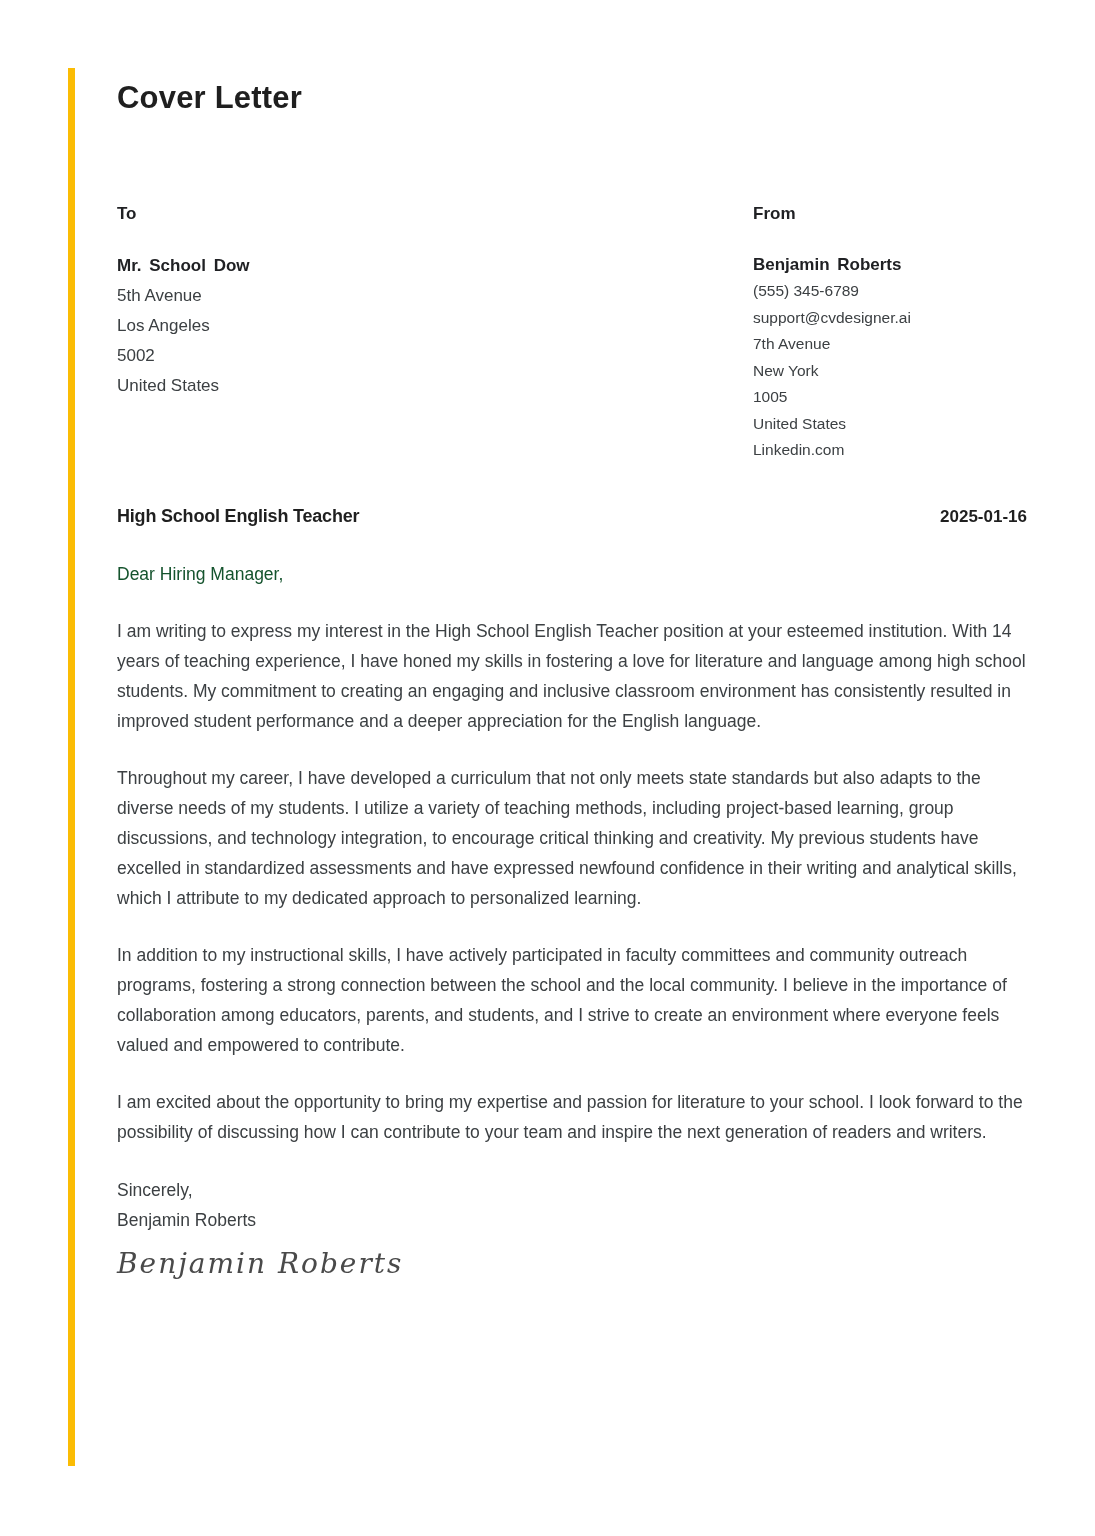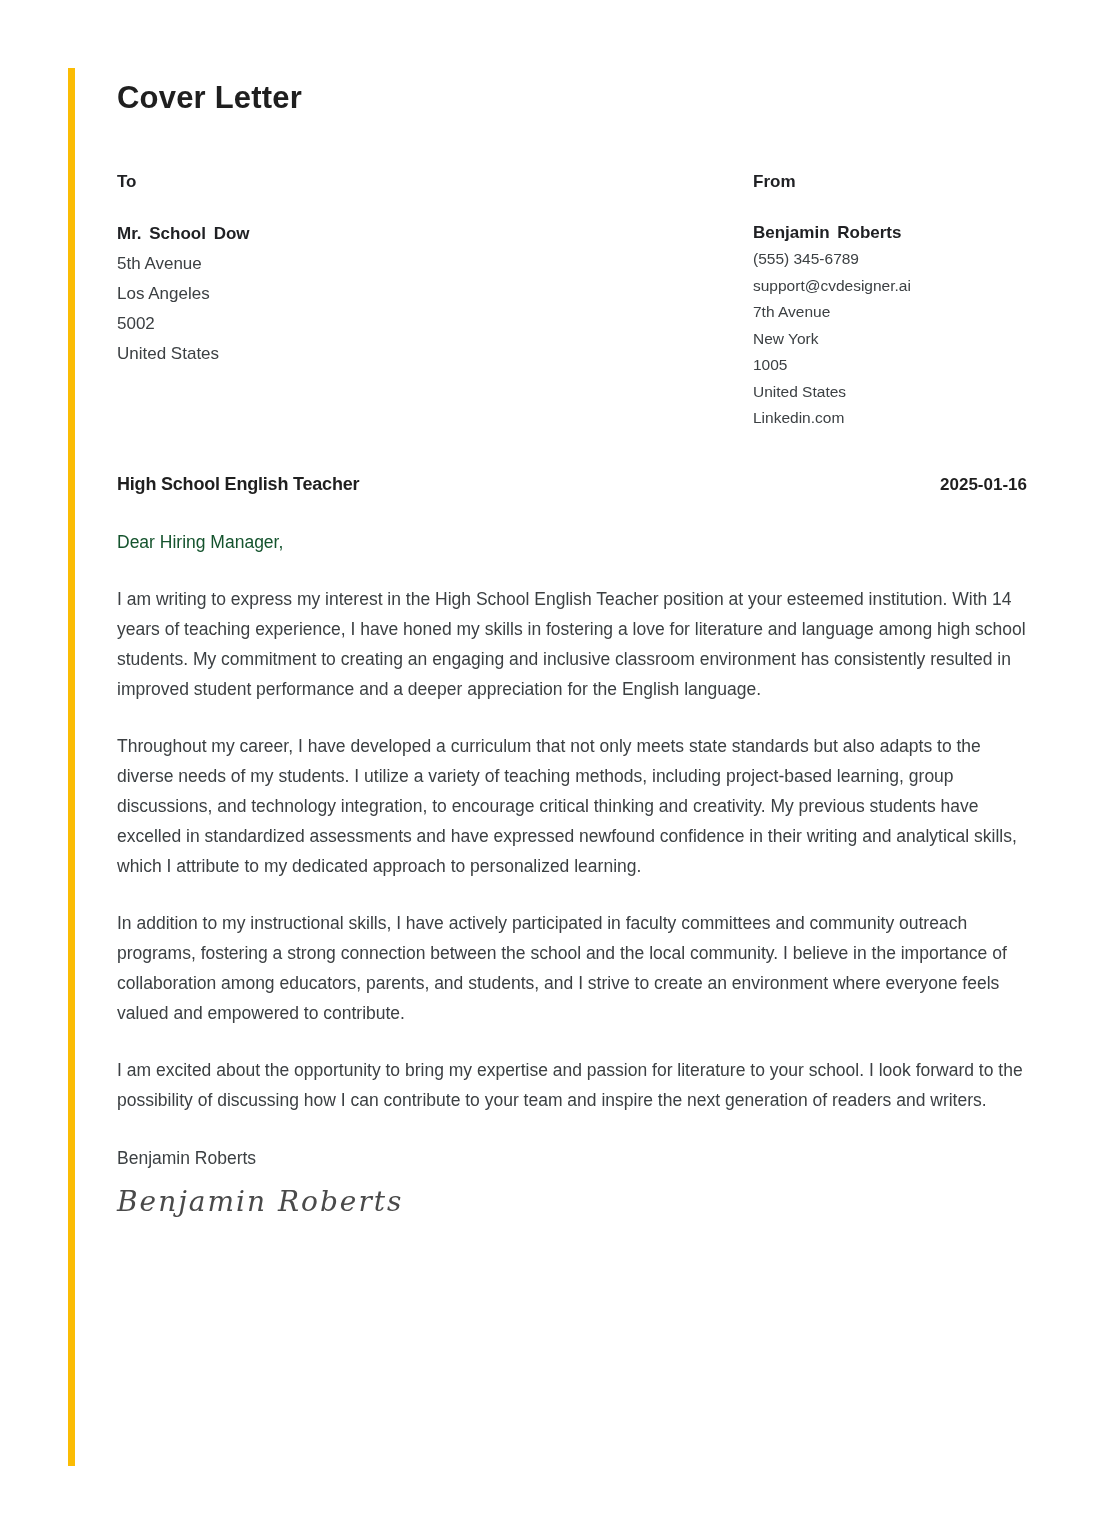--- a/index.html
+++ b/index.html
@@ -29,21 +29,21 @@
   .doc-title {
     font-size: 31px;
     font-weight: bold;
     color: #1f1f1f;
     line-height: 36px;
     letter-spacing: 0.2px;
   }
   .address-row {
     display: flex;
     justify-content: space-between;
-    margin-top: 56px;
+    margin-top: 88px;
   }
   .address-col-to { flex: 1; }
   .address-col-from { width: 274px; }
   .address-label {
     font-size: 17px;
     font-weight: bold;
     color: #202124;
     margin-bottom: 27px;
   }
   .to-name {
@@ -151,19 +151,20 @@
     </div>
 
     <div class="salutation">Dear Hiring Manager,</div>
 
     <p class="body-paragraph">I am writing to express my interest in the High School English Teacher position at your esteemed institution. With 14 years of teaching experience, I have honed my skills in fostering a love for literature and language among high school students. My commitment to creating an engaging and inclusive classroom environment has consistently resulted in improved student performance and a deeper appreciation for the English language.</p>
     <p class="body-paragraph">Throughout my career, I have developed a curriculum that not only meets state standards but also adapts to the diverse needs of my students. I utilize a variety of teaching methods, including project-based learning, group discussions, and technology integration, to encourage critical thinking and creativity. My previous students have excelled in standardized assessments and have expressed newfound confidence in their writing and analytical skills, which I attribute to my dedicated approach to personalized learning.</p>
     <p class="body-paragraph">In addition to my instructional skills, I have actively participated in faculty committees and community outreach programs, fostering a strong connection between the school and the local community. I believe in the importance of collaboration among educators, parents, and students, and I strive to create an environment where everyone feels valued and empowered to contribute.</p>
     <p class="body-paragraph">I am excited about the opportunity to bring my expertise and passion for literature to your school. I look forward to the possibility of discussing how I can contribute to your team and inspire the next generation of readers and writers.</p>
 
     <div class="closing-block">
+      <div>Sincerely,</div>
       <div>Benjamin Roberts</div>
     </div>
 
     <div class="signature">Benjamin Roberts</div>
 
   </div>
 </div>
 
 </body></html>

